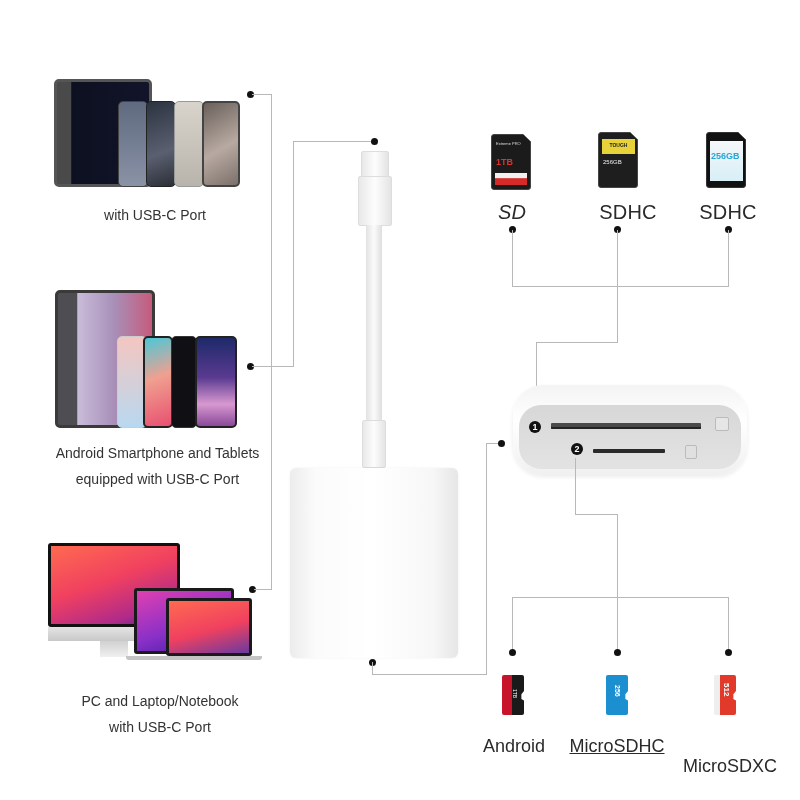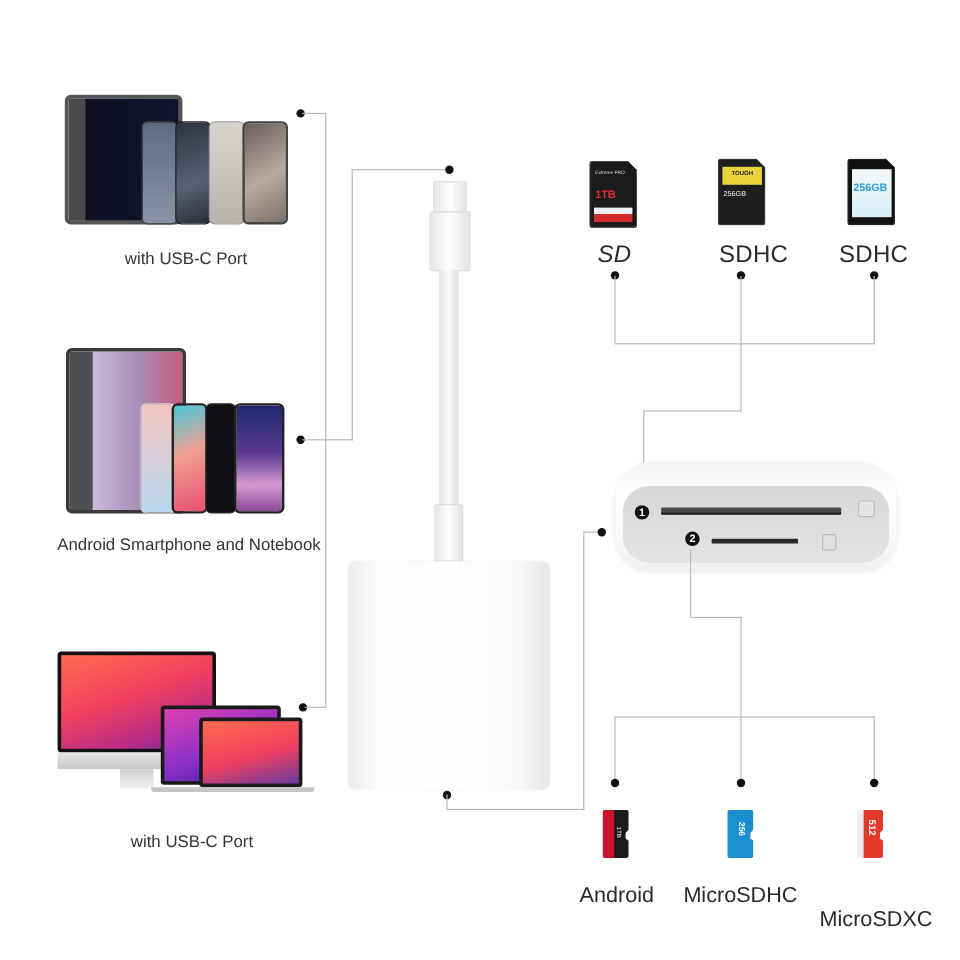--- a/index.html
+++ b/index.html
@@ -54,38 +54,40 @@
 </div>
 
 <div class="abs" style="left:55px;top:290px;width:190px;height:140px;">
   <div class="tablet-dark" style="left:0;top:0;width:100px;height:138px;background:linear-gradient(90deg,#4e4e52 0,#4e4e52 20%,#c9bcd9 21%,#a88fb8 60%,#c65b7c 100%);border-color:#3a3a3a;"></div>
   <div class="phone" style="left:62px;top:46px;width:30px;height:92px;background:linear-gradient(180deg,#f4c6c0,#b8d8f0);border:1px solid #ccc;"></div>
   <div class="phone" style="left:88px;top:46px;width:30px;height:92px;background:linear-gradient(160deg,#4ac8d8,#f0a090 45%,#e85070);border:2px solid #222;"></div>
   <div class="phone" style="left:116px;top:46px;width:26px;height:92px;background:#101014;border:1px solid #333;"></div>
   <div class="phone" style="left:140px;top:46px;width:42px;height:92px;background:linear-gradient(180deg,#1e2a6a,#5a3a90 45%,#d898d0 75%,#8a4a9a);border:2px solid #222;"></div>
 </div>
 <div class="caption" style="left:35px;top:440px;width:245px;">
-  <div>Android Smartphone and Notebook</div>
+  <div>Android Smartphone and Tablets</div>
+  <div>equipped with USB-C Port</div>
 </div>
 
 <div class="abs" style="left:48px;top:543px;width:215px;height:120px;">
   <div style="position:absolute;left:0;top:0;width:132px;height:84px;background:#111;border-radius:3px;padding:3px;">
     <div style="width:100%;height:100%;background:linear-gradient(160deg,#ff6a50 0%,#f04060 45%,#b02a8a 80%,#3a2a8a 100%);"></div>
   </div>
   <div style="position:absolute;left:0;top:84px;width:132px;height:14px;background:linear-gradient(180deg,#e4e4e4,#c8c8c8);"></div>
   <div style="position:absolute;left:52px;top:98px;width:28px;height:16px;background:linear-gradient(180deg,#d0d0d0,#f0f0f0);"></div>
   <div style="position:absolute;left:86px;top:45px;width:100px;height:66px;background:#1a1a1a;border-radius:3px;padding:3px;">
     <div style="width:100%;height:100%;background:linear-gradient(160deg,#e040b0,#8a30c8 55%,#3a1a9a);"></div>
   </div>
   <div style="position:absolute;left:118px;top:55px;width:86px;height:58px;background:#1a1a1a;border-radius:3px;padding:3px;">
     <div style="width:100%;height:100%;background:linear-gradient(165deg,#ff6a50 0%,#f04060 55%,#6a3aa0 100%);"></div>
   </div>
   <div style="position:absolute;left:78px;top:113px;width:136px;height:4px;background:#c4c4c4;border-radius:0 0 3px 3px;"></div>
 </div>
 <div class="caption" style="left:40px;top:688px;width:240px;">
+  <div>PC and Laptop/Notebook</div>
   <div>with USB-C Port</div>
 </div>
 
 <div class="dot" style="left:247px;top:91px;"></div>
 <div class="line-h" style="left:252px;top:94px;width:20px;"></div>
 <div class="line-v" style="left:271px;top:94px;height:495px;"></div>
 <div class="dot" style="left:247px;top:363px;"></div>
 <div class="line-h" style="left:252px;top:366px;width:42px;"></div>
 <div class="dot" style="left:249px;top:586px;"></div>
 <div class="line-h" style="left:254px;top:589px;width:18px;"></div>
@@ -160,14 +162,14 @@
   <div style="position:absolute;left:10px;top:14px;font-size:5px;color:#fff;writing-mode:vertical-rl;">1TB</div>
 </div>
 <div class="micro" style="left:606px;top:675px;background:#1c8fd0;">
   <div style="position:absolute;left:8px;top:10px;font-size:7px;color:#fff;font-weight:bold;writing-mode:vertical-rl;">256</div>
 </div>
 <div class="micro" style="left:714px;top:675px;background:linear-gradient(90deg,#eeeeee 0,#eeeeee 25%,#e23a2a 26%);">
   <div style="position:absolute;left:8px;top:8px;font-size:8px;color:#fff;font-weight:bold;writing-mode:vertical-rl;">512</div>
 </div>
 
 <div class="micro-label" style="left:470px;top:736px;width:88px;">Android</div>
-<div class="micro-label" style="left:561px;top:736px;width:112px;">MicroSDHC</div>
+<div class="micro-label" style="left:561px;top:736px;width:112px;text-decoration:underline;">MicroSDHC</div>
 <div class="micro-label" style="left:674px;top:756px;width:112px;">MicroSDXC</div>
 
 </body></html>

